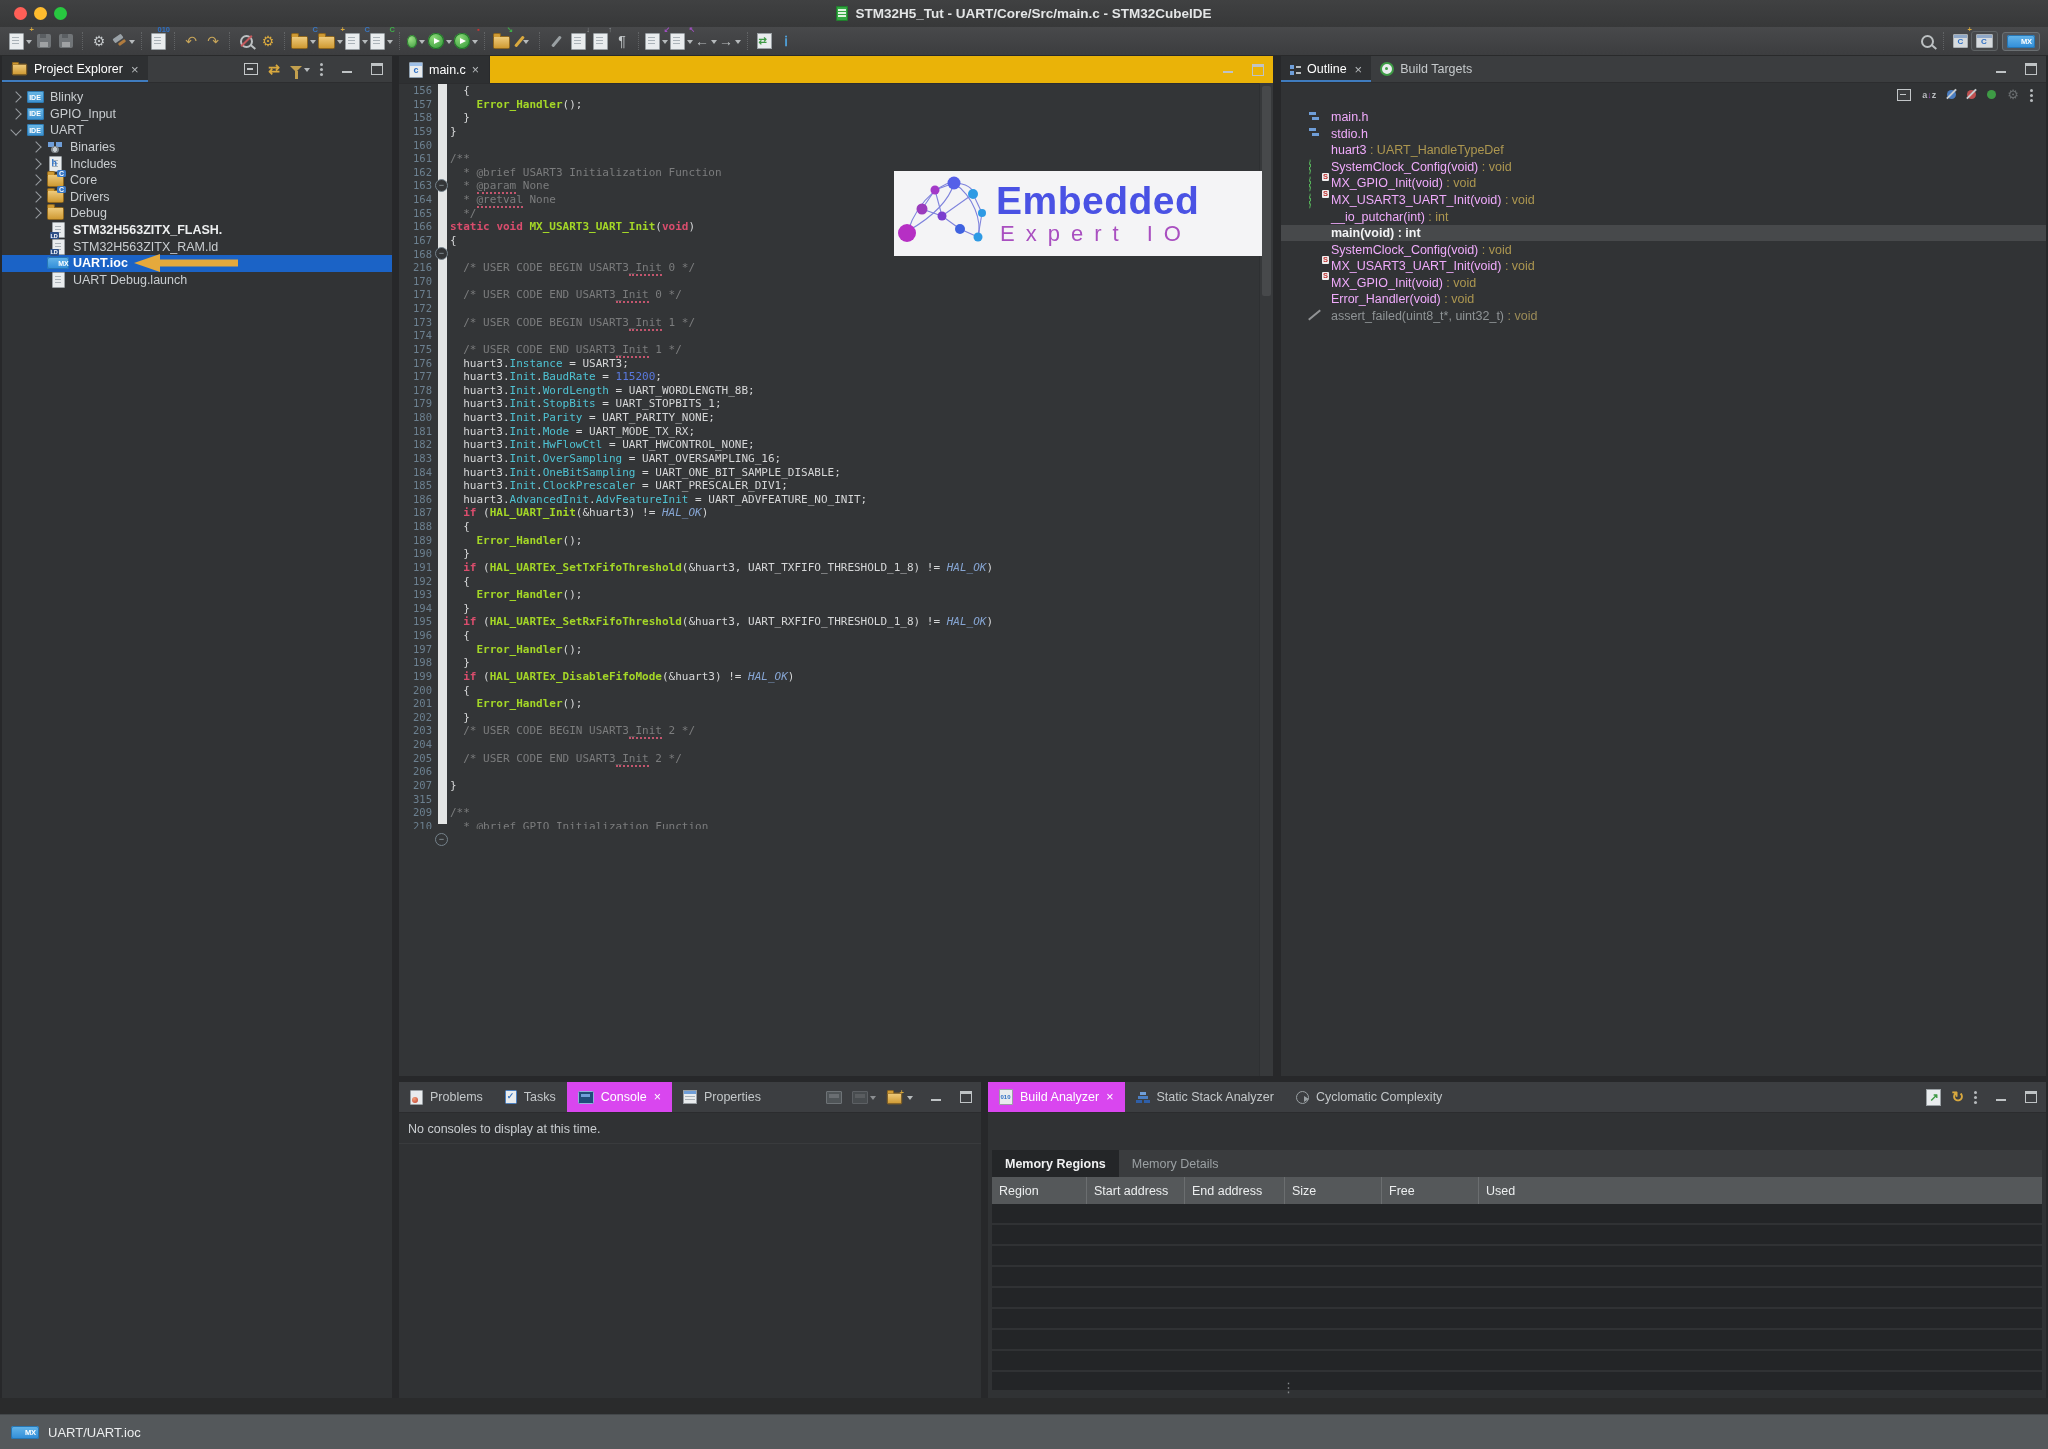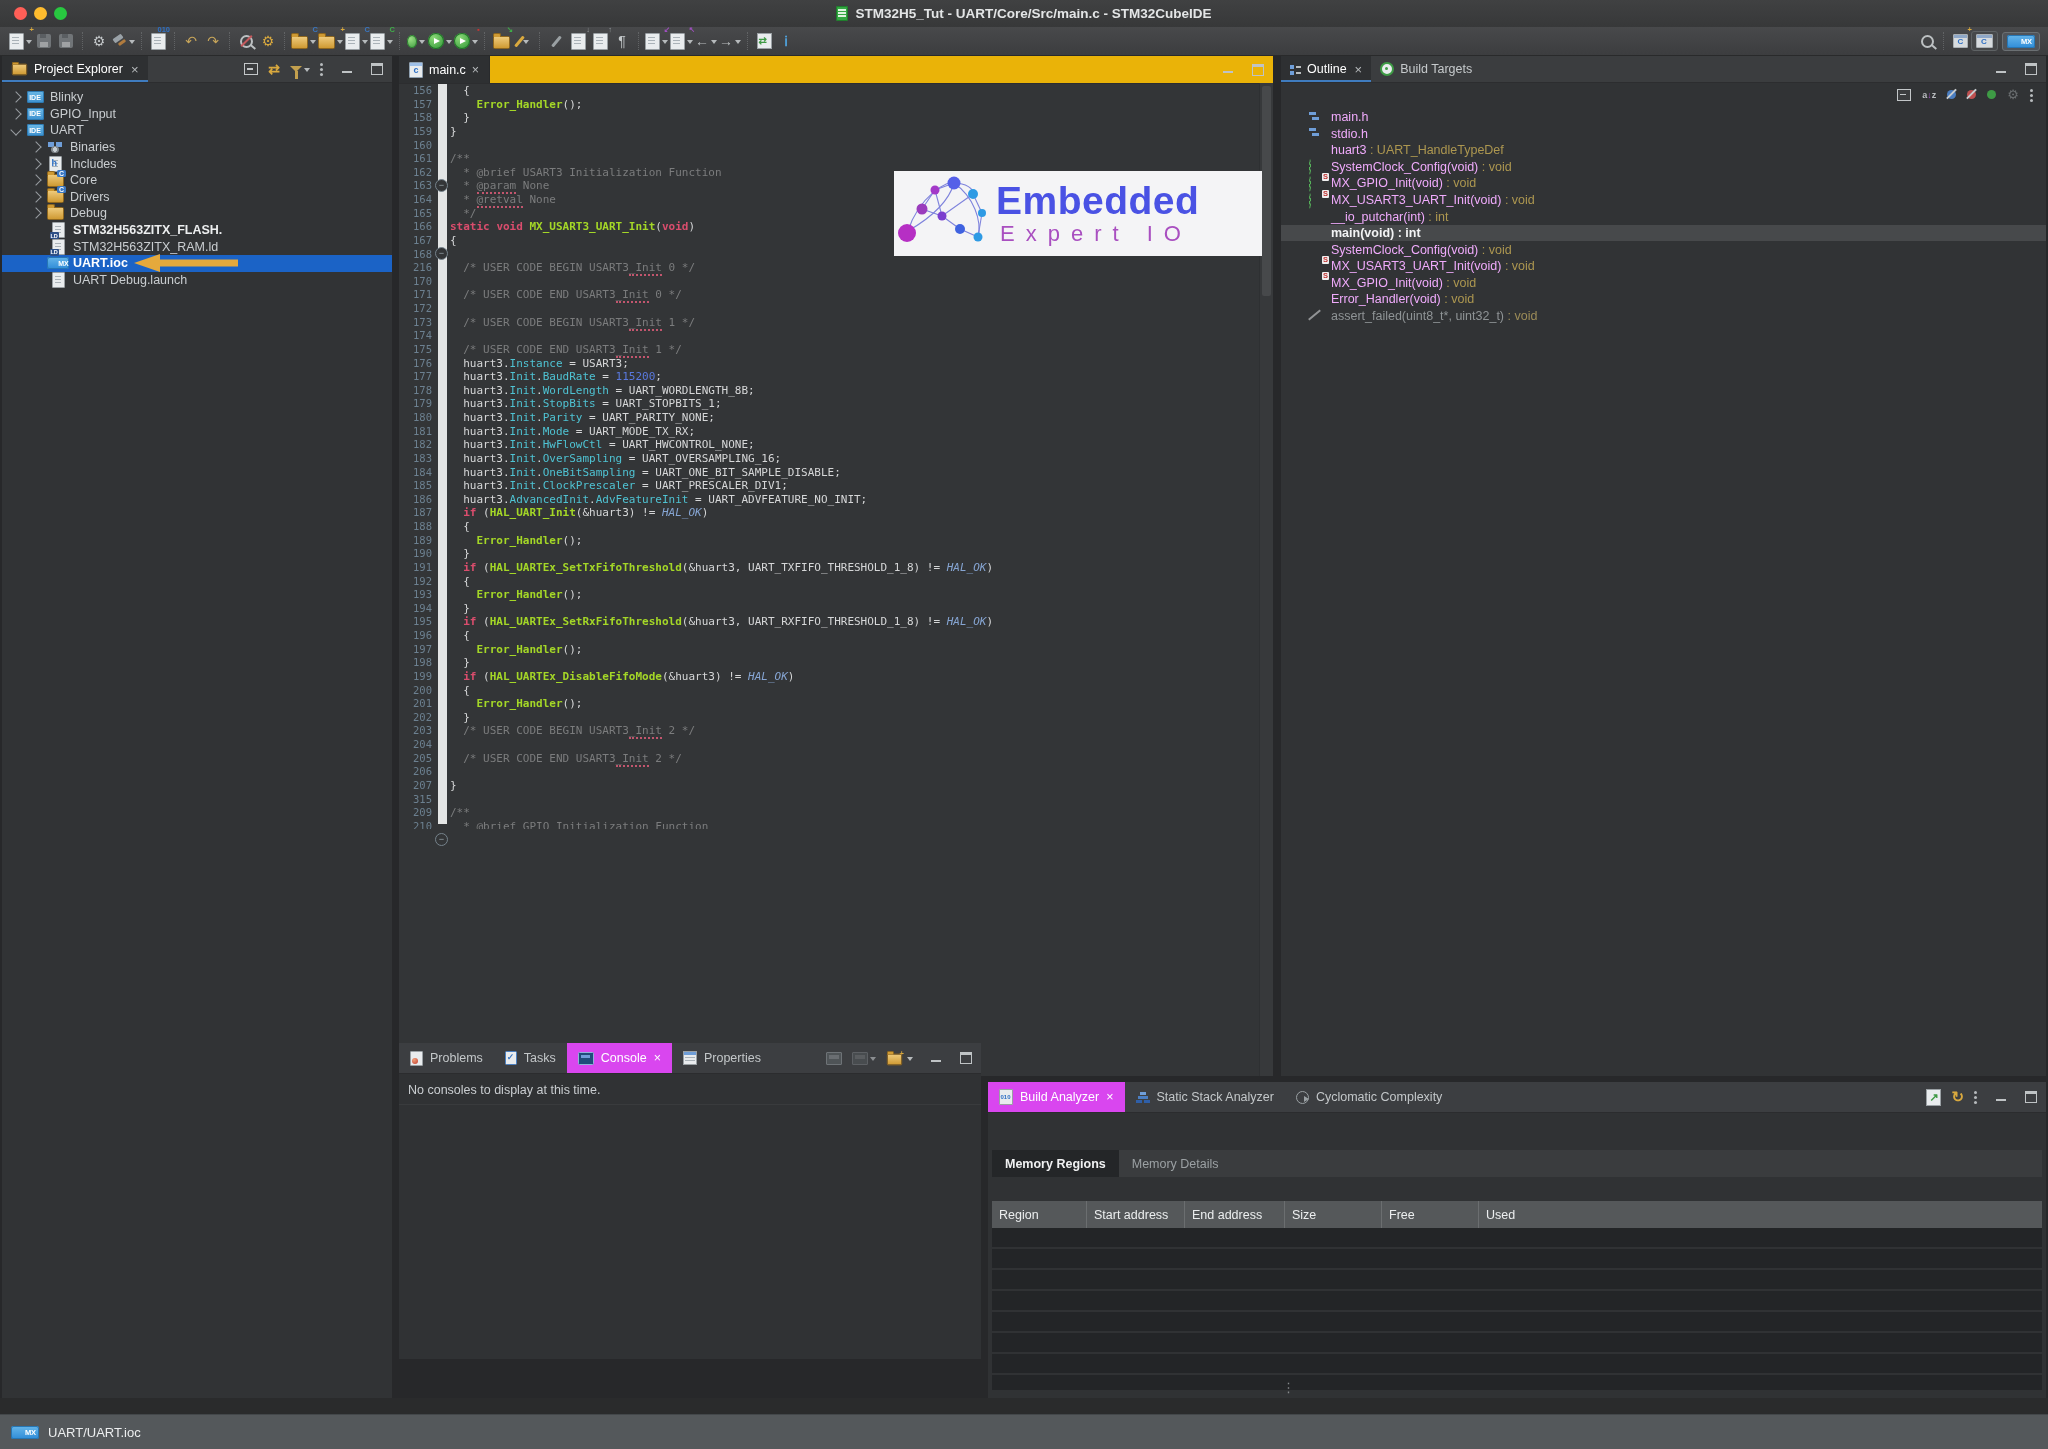--- a/index.html
+++ b/index.html
@@ -159,21 +159,21 @@
   .oi-def.gray{filter:grayscale(0.6);opacity:.8;}
   .oi-def.gray::after{content:"";position:absolute;left:-2px;top:5px;width:15px;height:2px;background:#a8adb0;transform:rotate(-40deg);}
   .sb{position:absolute;top:-4px;right:-5px;background:#f0f0f0;color:#c23333;font-size:7.5px;font-weight:bold;line-height:8px;padding:0 1px;border-radius:1px;}
   .oname{color:#f0abfc;}
   .osuf{color:#ad9750;}
   .orow.selected .oname,.orow.selected .osuf{color:#f2f3f4;font-weight:bold;}
   .orow.gray .oname{color:#8f9496;}
   .orow.gray .osuf{color:#9c8c58;}
 
   
-  .console{left:399px;top:1043px;width:582px;height:316px;background:#303234;}
+  .console{left:399px;top:1082px;width:582px;height:316px;background:#303234;}
   .analyzer{left:988px;top:1082px;width:1058px;height:316px;background:#303234;}
   .btabbar{height:30px;background:#3c3e41;border-bottom:1px solid #2b2c2e;display:flex;align-items:stretch;}
   .btab{display:flex;align-items:center;gap:7px;padding:0 11px;color:#c3c7c9;font-size:12.5px;white-space:nowrap;}
   .btab.active{background:#d946ef;color:#fff;}
   .ti{width:15px;height:14px;position:relative;flex:none;}
   .ti-problems{background:#e9ecee;border:1px solid #9aa0a4;width:11px;height:13px;border-radius:1px;}
   .ti-problems::after{content:"";position:absolute;left:1px;bottom:1px;width:6px;height:6px;border-radius:50%;background:radial-gradient(circle at 35% 30%,#f0a07a,#c23d2e);}
   .ti-tasks{background:#e9ecee;border:1.5px solid #4a7fc0;width:10px;height:12px;border-radius:1.5px;}
   .ti-tasks::after{content:"✓";position:absolute;left:1px;top:0px;color:#3a77c2;font-size:9px;font-weight:bold;}
   .ti-console{width:14px;height:11px;margin-top:1px;background:#1f4d7a;border:1px solid #8fb3d9;border-radius:1.5px;}
@@ -185,21 +185,21 @@
   .ti-ba::after{content:"010";position:absolute;left:0.5px;top:4px;font-size:6px;font-weight:bold;color:#2d6fc4;letter-spacing:0;}
   .ti-ssa{width:14px;height:13px;}
   .ti-ssa::before{content:"";position:absolute;left:4px;top:1px;width:6px;height:3px;background:#6f9ed8;box-shadow:-2px 4px 0 #4a7ec2,2px 4px 0 #4a7ec2,-4px 8px 0 #2f5fa8,4px 8px 0 #2f5fa8;}
   .ti-cc{width:11px;height:11px;border-radius:50%;border:1.5px solid #9aa0a3;margin-top:1px;}
   .ti-cc::after{content:"";position:absolute;right:-1px;top:4px;border-left:5px solid #9aa0a3;border-top:3px solid transparent;border-bottom:3px solid transparent;}
   .console-msg{padding:9px 0 7px 9px;color:#c9cdd0;font-size:12.5px;border-bottom:1px solid #393b3d;}
   .subtabs{position:absolute;left:4px;right:4px;top:68px;height:27px;background:#3a3c3e;display:flex;align-items:stretch;}
   .subtab{display:flex;align-items:center;padding:0 13px;color:#9ba0a3;font-size:12.5px;}
   .subtab.active{background:#242628;color:#f0f1f2;font-weight:bold;}
   .mtable{position:absolute;left:4px;right:4px;top:95px;bottom:8px;overflow:hidden;}
-  .mhead{height:27px;background:#55585a;display:flex;color:#eceeef;font-size:12.5px;margin-top:24px;}
+  .mhead{height:27px;background:#55585a;display:flex;color:#eceeef;font-size:12.5px;}
   .mcol{display:flex;align-items:center;padding-left:7px;border-left:1px solid #6b6e70;box-sizing:border-box;flex:none;}
   .mcol:first-child{border-left:none;}
   .mrow{height:19px;background:#232527;border-bottom:2px solid #303234;}
 
   
   .statusstrip{left:0;top:1398px;width:2048px;height:16px;background:#2a2b2c;}
   .sashdots{left:1282px;top:1380px;color:#85898b;font-size:13px;}
   .statusbar{left:0;top:1414px;width:2048px;height:35px;background:#54585b;display:flex;align-items:center;gap:9px;padding-left:11px;box-sizing:border-box;
              color:#eceeef;font-size:13px;border-top:1px solid #43474a;}
 </style>

